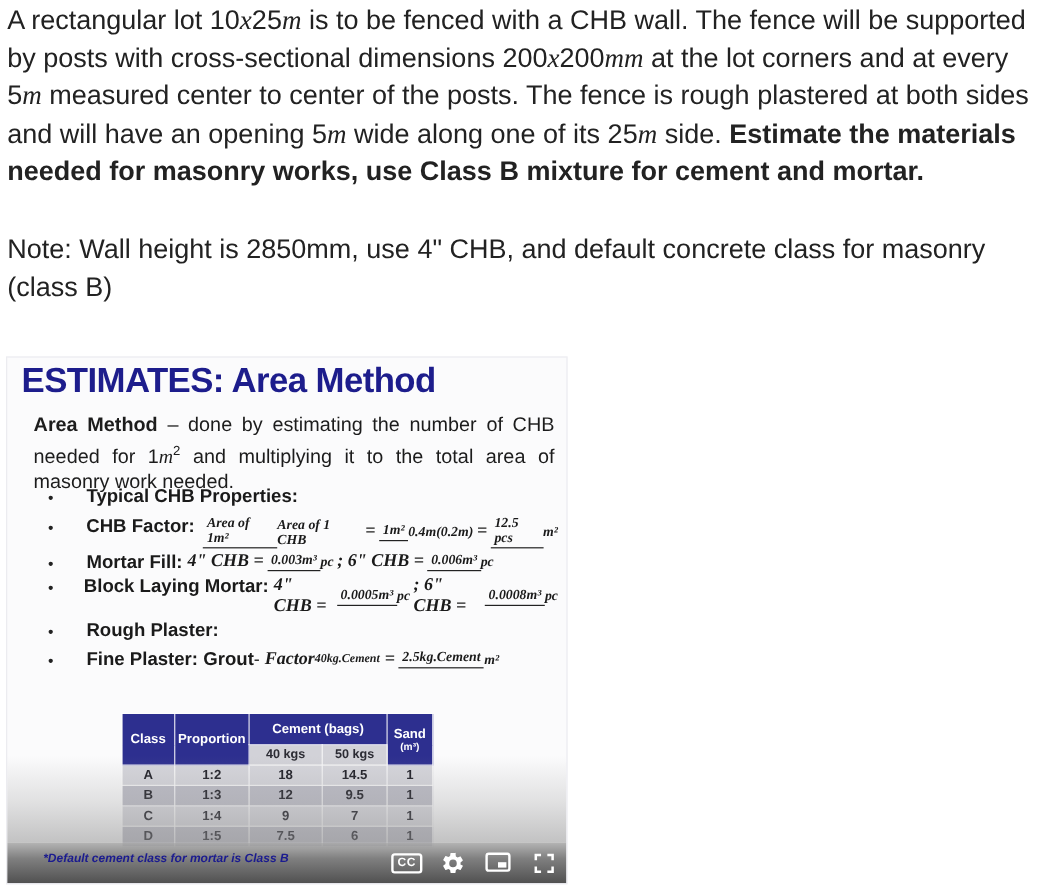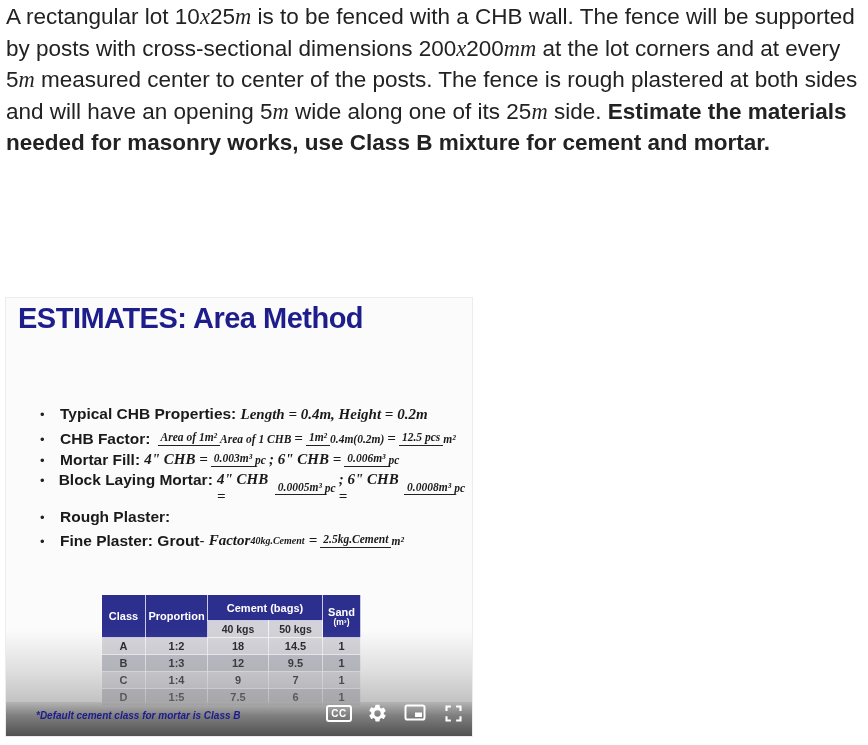--- a/index.html
+++ b/index.html
@@ -29,21 +29,21 @@
     font-size:29px; font-weight:800; letter-spacing:-0.5px;
     color:#1d1d8c; white-space:nowrap;
   }
   .intro {
     position:absolute; left:22px; top:46px; width:434px;
     font-size:16.5px; line-height:21.5px; color:#1c1c1c; text-align:justify;
   }
   .bullets { position:absolute; left:34px; top:106px; width:428px; color:#1a1a1a; }
   .bullet { display:flex; align-items:flex-start; }
   .bullet .dot { width:20px; font-size:13px; padding-top:3px; color:#222; }
-  .bullet .bl { font-weight:700; font-size:15.5px; white-space:nowrap; padding-top:1px; }
+  .bullet .bl { font-weight:700; font-size:15.5px; white-space:nowrap; padding-top:1px;margin-left:12px; }
   .bullet .bc { font-size:15px; padding-top:1px; }
   .mtx { font-family:"Liberation Serif", serif; font-style:italic; font-weight:700; font-size:15px; }
   .frac {
     display:inline-flex; align-items:center;
     vertical-align:middle; line-height:1.1; font-size:11.5px; margin:0 3px;
     font-family:"Liberation Serif", serif; font-style:italic; font-weight:700;
   }
   .frac .num { border-bottom:1.4px solid #222; padding:0 3px 1px; }
   .frac .den { padding-top:1px; }
   .eqrow { display:flex; align-items:center; flex-wrap:nowrap; }
@@ -80,48 +80,49 @@
     position:absolute; left:0; right:0; bottom:0; height:34px;
     background:linear-gradient(180deg, rgba(168,168,168,0.85) 0%, rgba(110,110,110,0.88) 40%, rgba(66,66,66,0.92) 100%);
     display:flex; align-items:center;
   }
   .footnote {
     position:absolute; left:30px; top:8px;
     font-size:10px; font-weight:700; font-style:italic; color:#1b1b8f; white-space:nowrap;
   }
   .ctrl-icons {
     position:absolute; right:6px; top:0; height:34px;
-    display:flex; align-items:flex-start; gap:12px;
+    display:flex; align-items:center; gap:12px;
   }
   .icon-btn { width:26px; height:22px; display:flex; align-items:center; justify-content:center; cursor:pointer; }
   .cc-badge {
     border:2px solid #fff; border-radius:3px; color:#fff; font-weight:700;
     font-size:10px; padding:1px 3px; letter-spacing:0.5px; line-height:1.1;
   }
   .icon-btn svg { display:block; }
 </style>
 </head>
 <body>
 
 <div id="page">
 
   <p class="problem"><span>A rectangular lot 10</span><span class="math-it">x</span><span>25</span><span class="math-it">m</span><span> is to be fenced with a CHB wall. The fence will be supported by posts with cross-sectional dimensions 200</span><span class="math-it">x</span><span>200</span><span class="math-it">mm</span><span> at the lot corners and at every 5</span><span class="math-it">m</span><span> measured center to center of the posts. The fence is rough plastered at both sides and will have an opening 5</span><span class="math-it">m</span><span> wide along one of its 25</span><span class="math-it">m</span><span> side. </span><span class="bold">Estimate the materials needed for masonry works, use Class B mixture for cement and mortar.</span></p>
 
+  <p class="note">Note: Wall height is 2850mm, use 4" CHB, and default concrete class for masonry (class B)</p>
 
   <div class="video">
 
     <div class="slide-title">ESTIMATES: Area Method</div>
 
+    <p class="intro"><span class="bold">Area Method</span><span> – </span><span>done by estimating the number of CHB needed for 1</span><span class="math-it">m</span><sup>2</sup><span> and multiplying it to the total area of masonry work needed.</span></p>
 
     <div class="bullets">
 
       <div class="bullet b1">
         <span class="dot">•</span>
         <span class="bl">Typical CHB Properties:</span>
-        <span class="bc">&nbsp;<span class="mtx">Length = 0.4m,  Height = 0.2m</span></span>
       </div>
 
       <div class="bullet b2">
         <span class="dot">•</span>
         <span class="bl">CHB Factor:</span>
         <span class="bc eqrow">&nbsp;<span class="frac">
               <span class="num">Area of 1m²</span>
               <span class="den">Area of 1 CHB</span>
             </span><span class="mtx">=</span><span class="frac">
               <span class="num">1m²</span>

